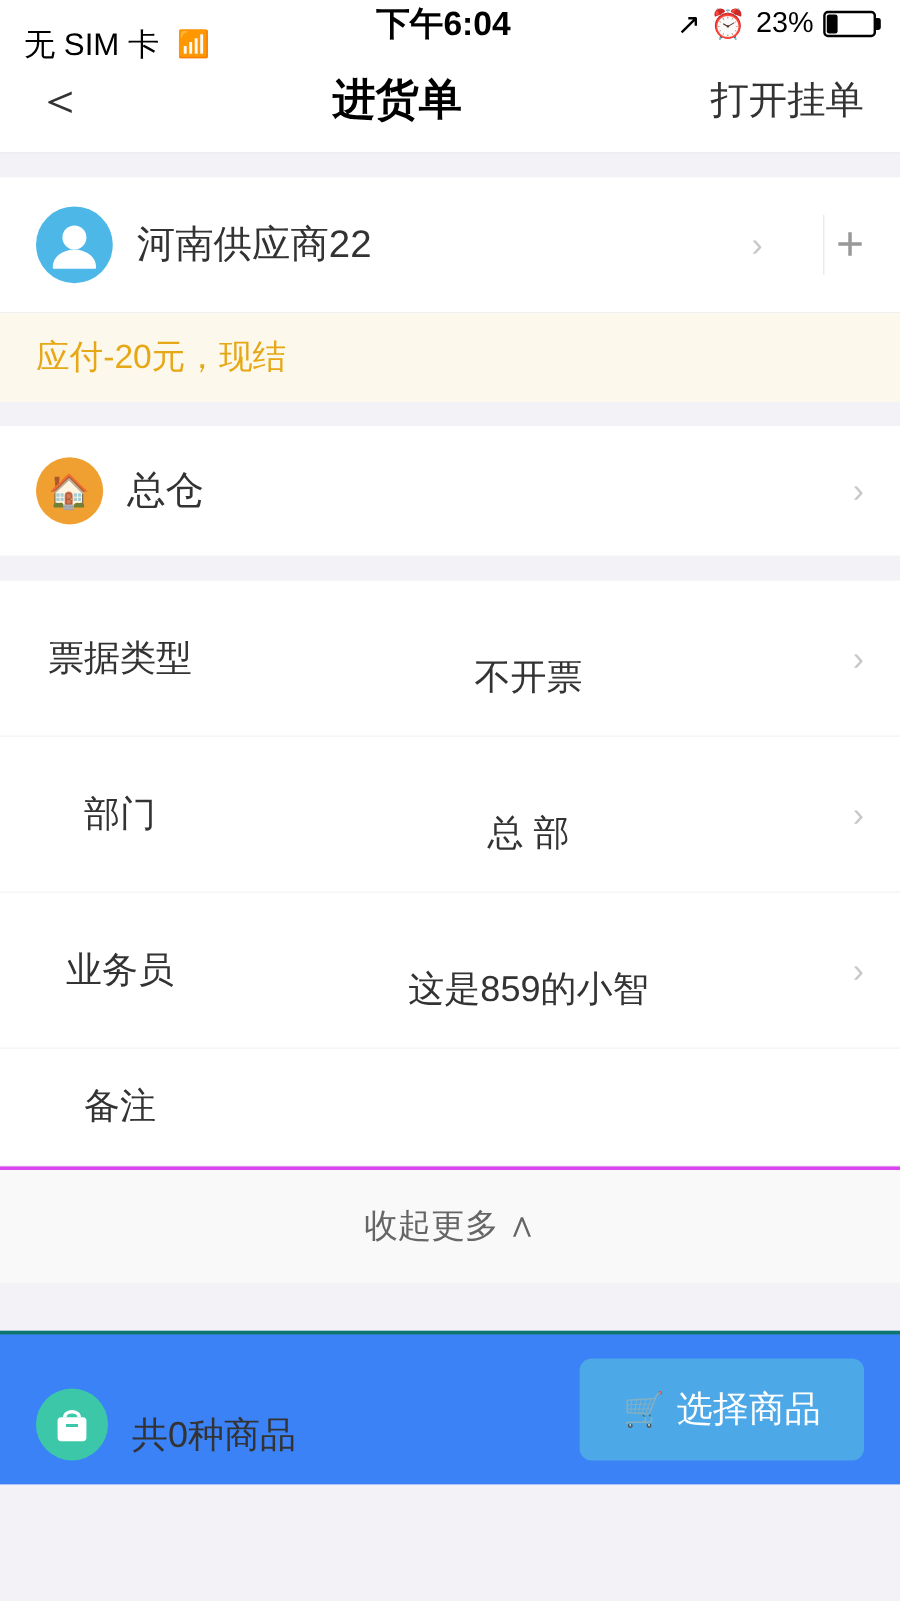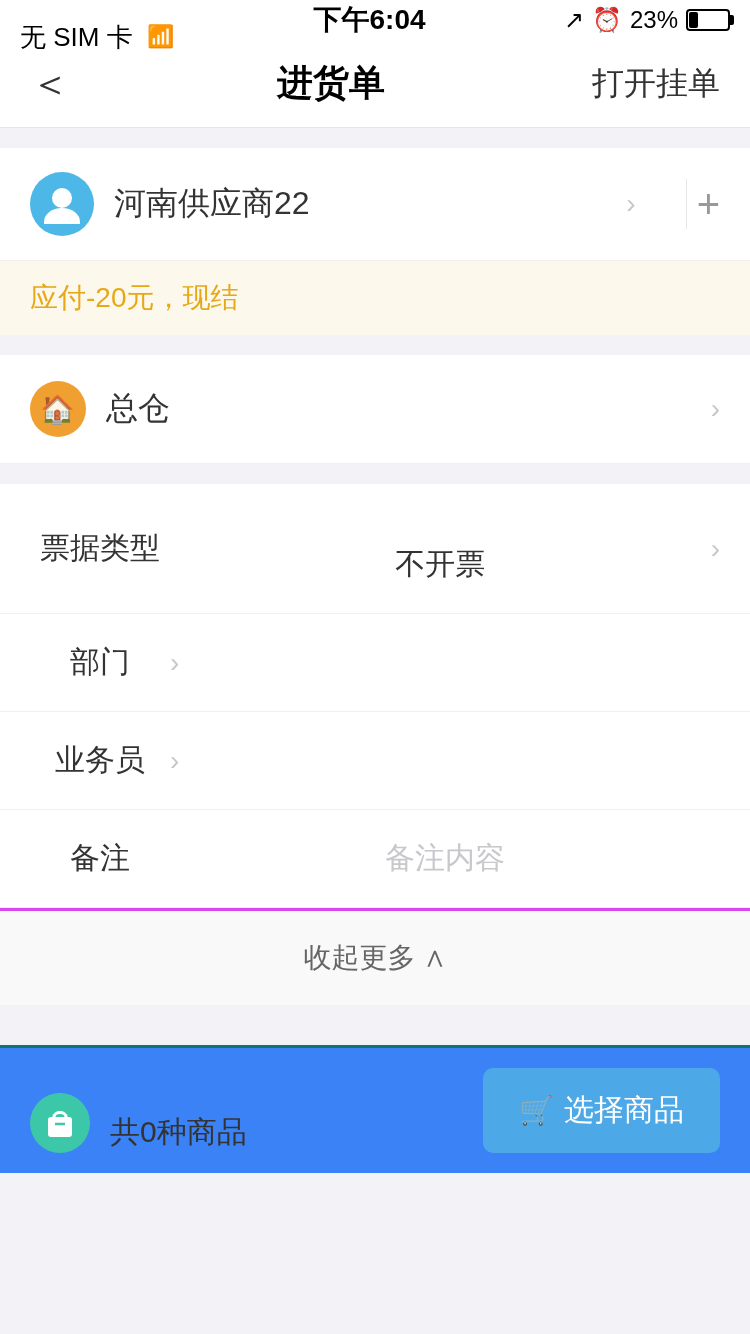--- a/index.html
+++ b/index.html
@@ -329,31 +329,32 @@
 <div class="card">
 
   <div class="field-row">
     <span class="field-label">票据类型</span>
     <span class="field-value">不开票</span>
     <span class="field-chevron">›</span>
   </div>
 
   <div class="field-row">
     <span class="field-label">部门</span>
+    <span class="field-value">总 部</span>
     <span class="field-chevron">›</span>
   </div>
 
   <div class="field-row">
     <span class="field-label">业务员</span>
+    <span class="field-value">这是859的小智</span>
     <span class="field-chevron">›</span>
   </div>
 
   <div class="field-row">
     <span class="field-label">备注</span>
-    <span class="field-placeholder">备注内容</span>
   </div>
 
   <div class="collapse-row">
     <span>收起更多 ∧</span>
   </div>
 </div>
 
 <div class="section-divider"></div>
 
 <div class="bottom-bar">

